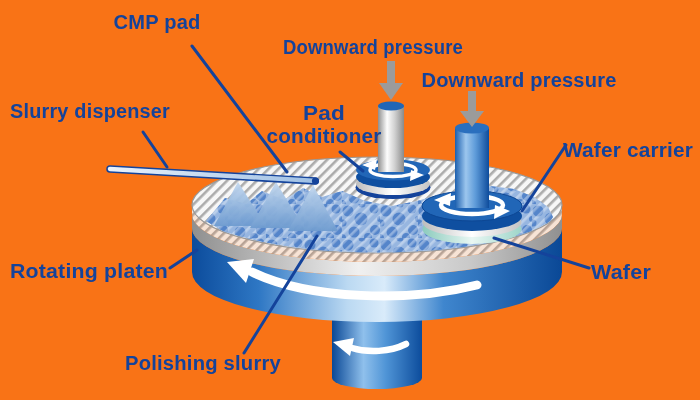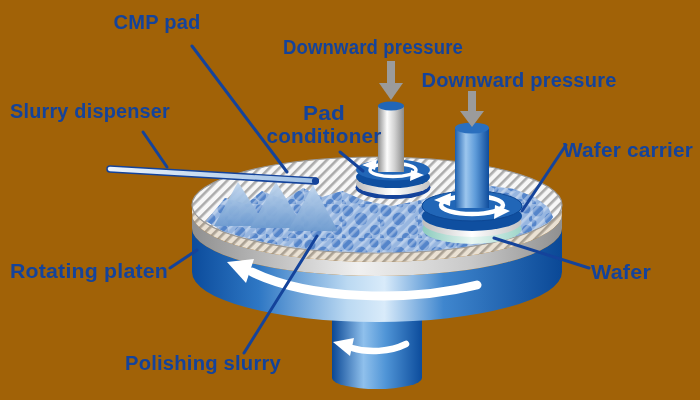--- a/index.html
+++ b/index.html
@@ -1,16 +1,16 @@
 <!DOCTYPE html>
 <html><head>
 <meta charset="utf-8">
 <style>
   html,body { margin:0; padding:0; background:#ffffff; }
-  .stage { position:relative; width:700px; height:400px; background:#a16207; overflow:hidden; }
+  .stage { position:relative; width:700px; height:400px; background:#f97316; overflow:hidden; }
   .lbl { font-family:"Liberation Sans", sans-serif; font-weight:700; font-size:20px; fill:#14439B; letter-spacing:0.2px; }
   svg { display:block; }
 </style>
 </head>
 <body>
 
 <div class="stage">
 <svg width="700" height="400" viewBox="0 0 700 400">
   <defs>
     <linearGradient id="gradPlaten" x1="0" y1="0" x2="1" y2="0">

